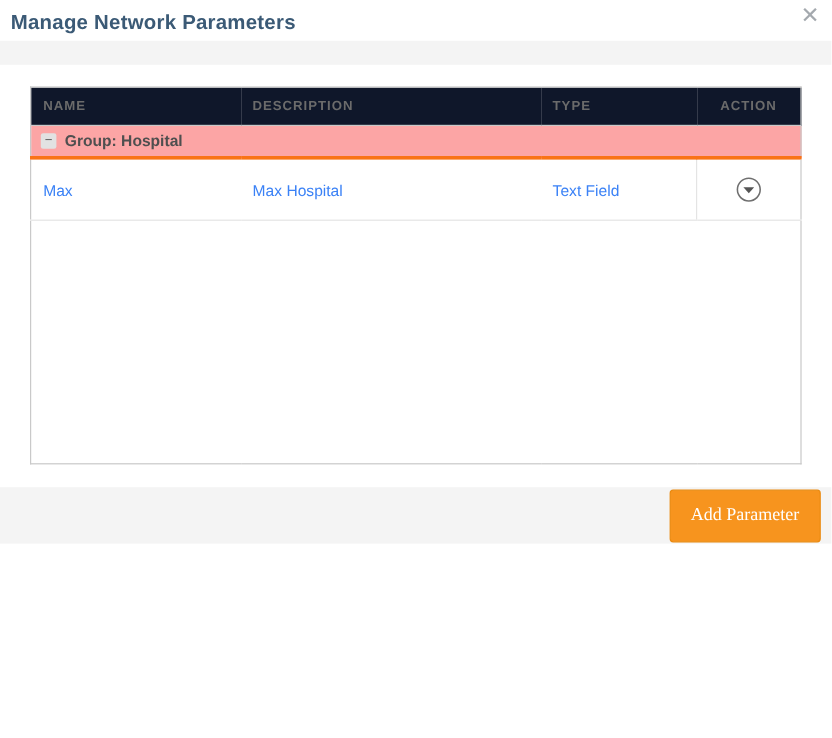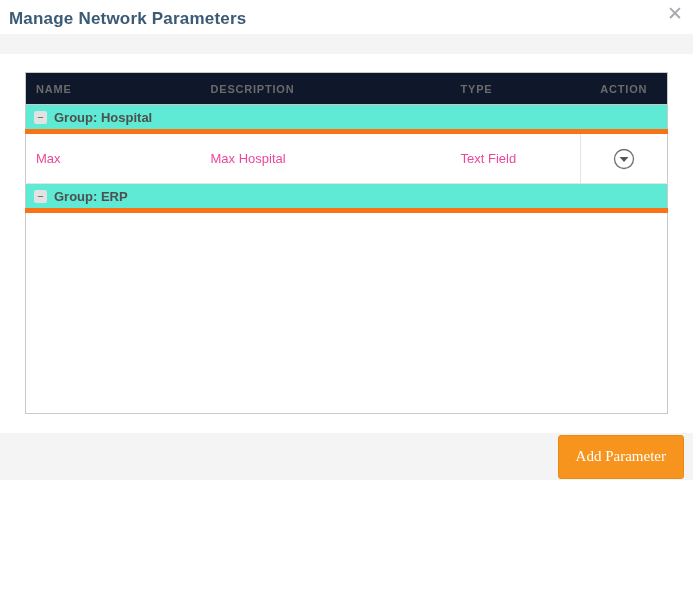--- a/index.html
+++ b/index.html
@@ -16,25 +16,25 @@
   .band { height: 20px; background: #f4f4f4; flex: 0 0 auto; }
 
   
   .modal-body { flex: 1 1 auto; padding: 18px 26px 0 25px; }
   table.params { width: 642px; border-collapse: collapse; table-layout: fixed; }
   table.params { border: 1px solid #c9c9c9; }
 
   th { font-size: 11px; font-weight: bold; color: #6b6b6b; text-transform: uppercase; letter-spacing: 0.8px; text-align: left; padding: 10px 0 9px 10px; border-bottom: 1px solid #c9c9c9; background: #0f172a; }
   th.col-action { text-align: center; padding-left: 0; }
 
-  tr.group-row td { height: 27px; background: #5eead4; border-top: 1px solid #e4e4e4; border-bottom: 5px solid #f97316; padding-left: 8px; }
+  tr.group-row td { height: 27px; background: #fca5a5; border-top: 1px solid #e4e4e4; border-bottom: 3px solid #f97316; padding-left: 8px; }
   .collapse-box { display: inline-block; width: 13px; height: 13px; background: #e2e2e2; color: #5a5a5a; font-size: 11px; line-height: 12px; text-align: center; border-radius: 2px; vertical-align: middle; cursor: pointer; }
   .group-label { display: inline-block; margin-left: 7px; font-size: 13px; font-weight: bold; color: #4f4f4f; vertical-align: middle; }
 
-  tr.data-row td { height: 52px; font-size: 13px; color: #ec4899; padding-left: 10px; background: #ffffff; border-bottom: 1px solid #e4e4e4; }
+  tr.data-row td { height: 52px; font-size: 13px; color: #3b82f6; padding-left: 10px; background: #ffffff; border-bottom: 1px solid #e4e4e4; }
   tr.data-row td.action-cell { border-left: 1px solid #e4e4e4; text-align: center; padding-left: 0; }
   .action-icon { display: inline-block; width: 22px; height: 22px; vertical-align: middle; cursor: pointer; }
 
   tr.filler-row td { height: 203px; background: #fff; border: none; }
 
   
   .gap { height: 19px; flex: 0 0 auto; }
   .modal-footer { height: 47px; flex: 0 0 auto; background: #f4f4f4; display: flex; align-items: center; justify-content: flex-end; padding-right: 9px; margin-bottom: 3px; }
   .add-param-btn { background: #f7941e; border: 1px solid #ea8a10; color: #ffffff; font-family: Liberation Serif, serif; font-size: 15px; padding: 0 17px; height: 44px; border-radius: 3px; cursor: pointer; }
 </style>
@@ -76,23 +76,20 @@
             <td>Text Field</td>
             <td class="action-cell">
   <span class="action-icon">
     <svg width="22" height="22" viewBox="0 0 22 22">
       <circle cx="11" cy="11" r="9.5" fill="none" stroke="#6f6f6f" stroke-width="1.3"></circle>
       <path d="M6.5 9 L15.5 9 L11 14 Z" fill="#555555"></path>
     </svg>
   </span>
 </td>
           </tr>
-          <tr class="group-row">
-            <td colspan="4"><span class="collapse-box">−</span><span class="group-label">Group: ERP</span></td>
-          </tr>
           <tr class="filler-row">
             <td colspan="4"></td>
           </tr>
         </tbody>
     </table>
   </div>
 
   <div class="gap"></div>
 
   <div class="modal-footer">

